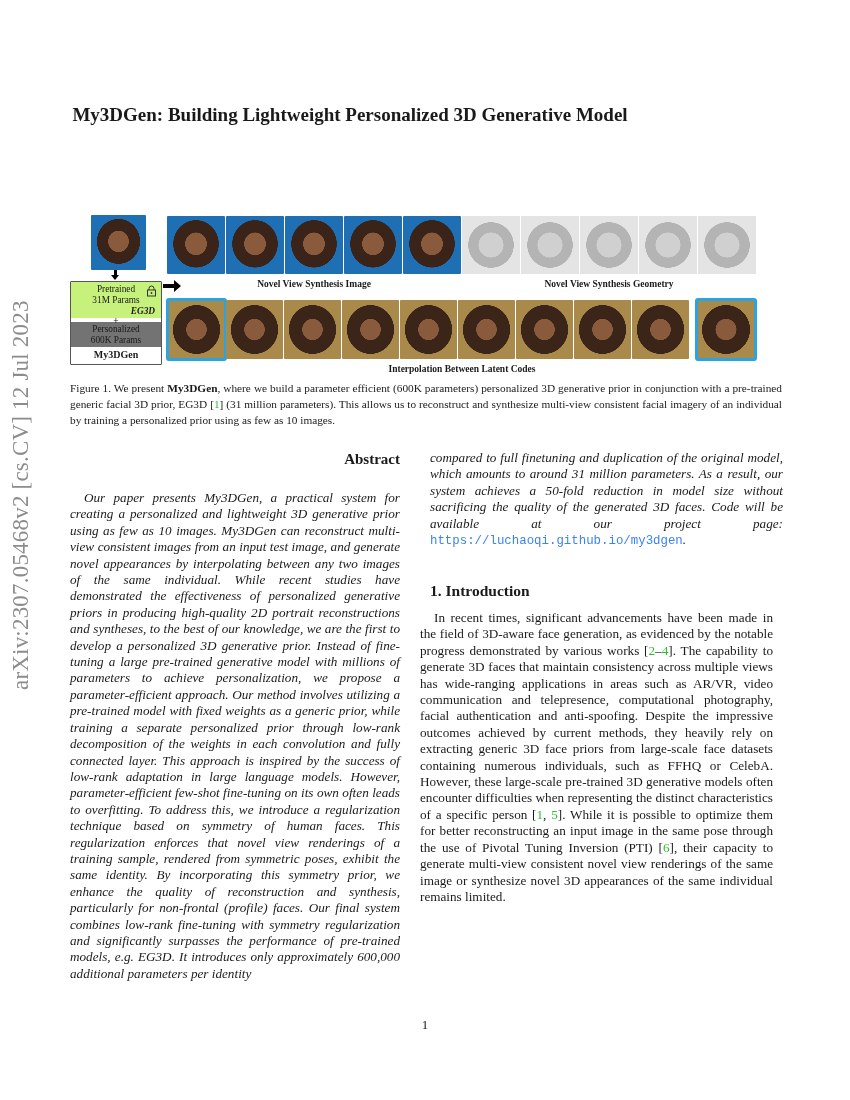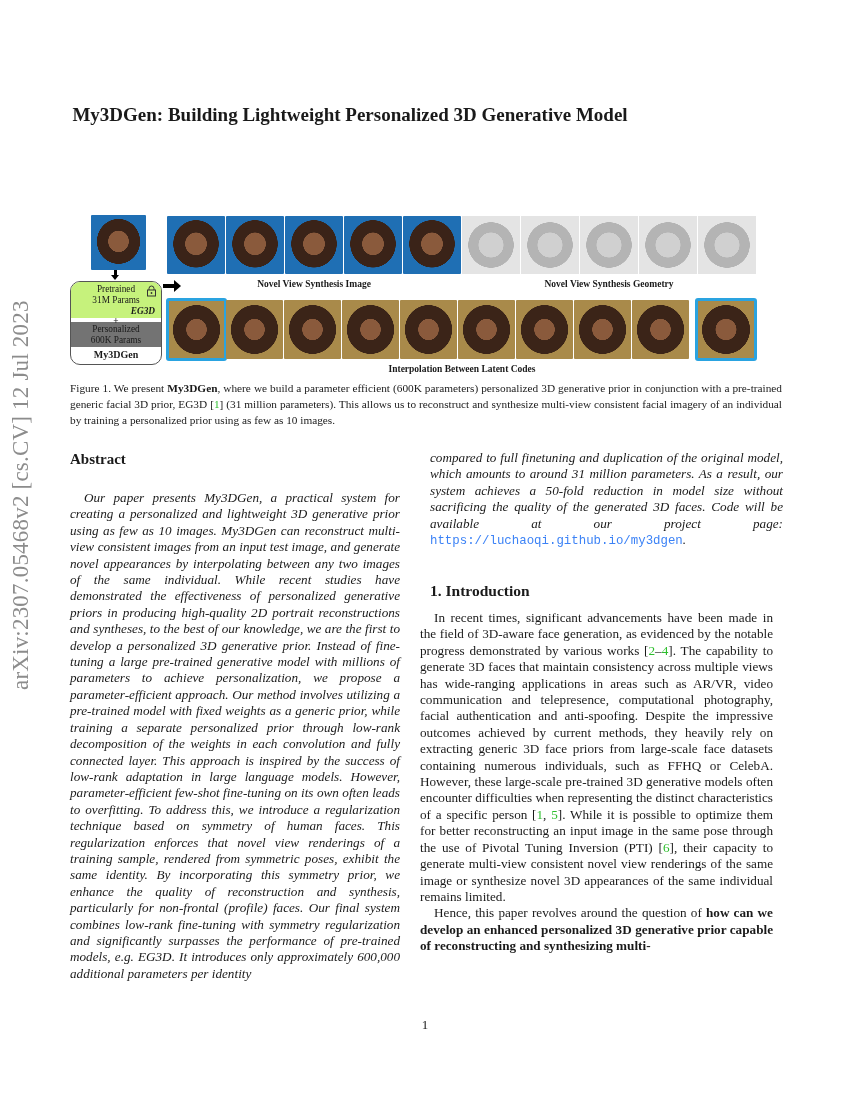--- a/index.html
+++ b/index.html
@@ -10,35 +10,35 @@
   sup { font-size:9px; vertical-align:top; position:relative; top:-2px; }
   #arxiv { left:8px; top:690px; transform-origin:left top; transform:rotate(-90deg); font-size:23px; color:#8c8c8c; white-space:nowrap; letter-spacing:0.2px; }
 
   
   .face { position:absolute; border-radius:1px; background:radial-gradient(ellipse at 50% 48%, #8a5a3c 0 26%, #3a2318 27% 60%, #2a1a12 61%); }
   .face.blue { background:radial-gradient(ellipse at 50% 48%, #8a5a3c 0 26%, #3a2318 27% 55%, #1f6fb4 56%); }
   .face.gold { background:radial-gradient(ellipse at 50% 50%, #8a5a3c 0 25%, #3b2418 26% 58%, #a98a4a 59%); }
   .geo { position:absolute; background:radial-gradient(ellipse at 50% 50%, #d0d0d0 0 30%, #b4b4b4 31% 55%, #e4e4e4 56%); }
   .framed { outline:3px solid #2aa3e0; outline-offset:-1px; }
   .flabel { position:absolute; font-size:9.5px; font-weight:bold; text-align:center; white-space:nowrap; }
-  #diag { left:70px; top:281px; width:90px; height:82px; border:1.5px solid #555; border-radius:10px; overflow:hidden; background:#fff; font-size:9.3px; text-align:center; line-height:11px; }
+  #diag { left:70px; top:281px; width:90px; height:82px; border:1.5px solid #555; border-radius:1px; overflow:hidden; background:#fff; font-size:9.3px; text-align:center; line-height:11px; }
   #diag .green { background:#c6f27c; height:36px; position:relative; padding-top:2px; box-sizing:border-box; }
   #diag .orange { background:#737373; height:25px; padding-top:2px; box-sizing:border-box; }
   #diag .plus { position:absolute; left:0; right:0; top:34px; font-weight:bold; }
   #diag .name { font-weight:bold; height:17px; line-height:16px; font-size:10px; }
   .arrow-down { position:absolute; left:114px; top:270px; width:3px; height:6px; background:#000; }
   .arrow-down:after { content:""; position:absolute; left:-3px; top:5px; border-left:4.5px solid transparent; border-right:4.5px solid transparent; border-top:5px solid #000; }
   .arrow-right { position:absolute; left:163px; top:284px; width:12px; height:4px; background:#000; }
   .arrow-right:after { content:""; position:absolute; left:11px; top:-4px; border-top:6px solid transparent; border-bottom:6px solid transparent; border-left:7px solid #000; }
 
   #caption { left:70px; top:380px; width:712px; font-size:11.3px; line-height:16px; text-align:justify; }
   .cite { color:#2cbe2c; }
   .col { position:absolute; font-size:13.2px; line-height:16.4px; text-align:justify; hyphens:auto; }
   #left { left:70px; top:490px; width:330px; font-style:italic; text-indent:14px; }
-  #abs-head { left:70px; width:330px; top:451px; text-align:left; font-size:15px; font-weight:bold; }
+  #abs-head { left:70px; width:330px; top:451px; text-align:right; font-size:15px; font-weight:bold; }
   #right-top { left:430px; top:450px; width:353px; font-style:italic; }
   .url { font-family:"Liberation Mono","DejaVu Sans Mono",monospace; color:#3b82f6; font-style:normal; font-size:12.4px; }
   #intro-head { left:430px; top:582px; font-size:15.5px; font-weight:bold; }
   #right-body { left:420px; top:610px; width:353px; }
   #right-body p { margin:0; text-indent:14px; }
   #pageno { left:0; width:850px; top:1017px; text-align:center; font-size:13px; }
 </style>
 </head>
 <body>
 
@@ -107,16 +107,15 @@
 
 <div id="abs-head" class="abs">Abstract</div>
 <div id="left" class="col">Our paper presents My3DGen, a practical system for creating a personalized and lightweight 3D generative prior using as few as 10 images. My3DGen can reconstruct multi-view consistent images from an input test image, and generate novel appearances by interpolating between any two images of the same individual.  While recent studies have demonstrated the effectiveness of personalized generative priors in producing high-quality 2D portrait reconstructions and syntheses, to the best of our knowledge, we are the first to develop a personalized 3D generative prior. Instead of fine-tuning a large pre-trained generative model with millions of parameters to achieve personalization, we propose a parameter-efficient approach.  Our method involves utilizing a pre-trained model with fixed weights as a generic prior, while training a separate personalized prior through low-rank decomposition of the weights in each convolution and fully connected layer.  This approach is inspired by the success of low-rank adaptation in large language models.  However, parameter-efficient few-shot fine-tuning on its own often leads to overfitting.  To address this, we introduce a regularization technique based on symmetry of human faces.  This regularization enforces that novel view renderings of a training sample, rendered from symmetric poses, exhibit the same identity.  By incorporating this symmetry prior, we enhance the quality of reconstruction and synthesis, particularly for non-frontal (profile) faces. Our final system combines low-rank fine-tuning with symmetry regularization and significantly surpasses the performance of pre-trained models, e.g. EG3D. It introduces only approximately 600,000 additional parameters per identity</div>
 
 <div id="right-top" class="col"><span>compared to full finetuning and duplication of the original model, which amounts to around 31 million parameters.  As a result, our system achieves a 50-fold reduction in model size without sacrificing the quality of the generated 3D faces. Code will be available at our project page: </span><span class="url">https://luchaoqi.github.io/my3dgen</span><span>.</span></div>
 
 <div id="intro-head" class="abs">1. Introduction</div>
 
 <div id="right-body" class="col">
   <p><span>In recent times, significant advancements have been made in the field of 3D-aware face generation, as evidenced by the notable progress demonstrated by various works [</span><span class="cite">2</span><span>–</span><span class="cite">4</span><span>].  The capability to generate 3D faces that maintain consistency across multiple views has wide-ranging applications in areas such as AR/VR, video communication and telepresence, computational photography, facial authentication and anti-spoofing.  Despite the impressive outcomes achieved by current methods, they heavily rely on extracting generic 3D face priors from large-scale face datasets containing numerous individuals, such as FFHQ or CelebA. However, these large-scale pre-trained 3D generative models often encounter difficulties when representing the distinct characteristics of a specific person [</span><span class="cite">1</span><span>, </span><span class="cite">5</span><span>].  While it is possible to optimize them for better reconstructing an input image in the same pose through the use of Pivotal Tuning Inversion (PTI) [</span><span class="cite">6</span><span>], their capacity to generate multi-view consistent novel view renderings of the same image or synthesize novel 3D appearances of the same individual remains limited.</span></p>
-  <p><span>Hence, this paper revolves around the question of </span><b>how can we develop an enhanced personalized 3D generative prior capable of reconstructing and synthesizing multi-</b></p>
 </div>
 
 <div id="pageno" class="abs">1</div>
 
 </body></html>

